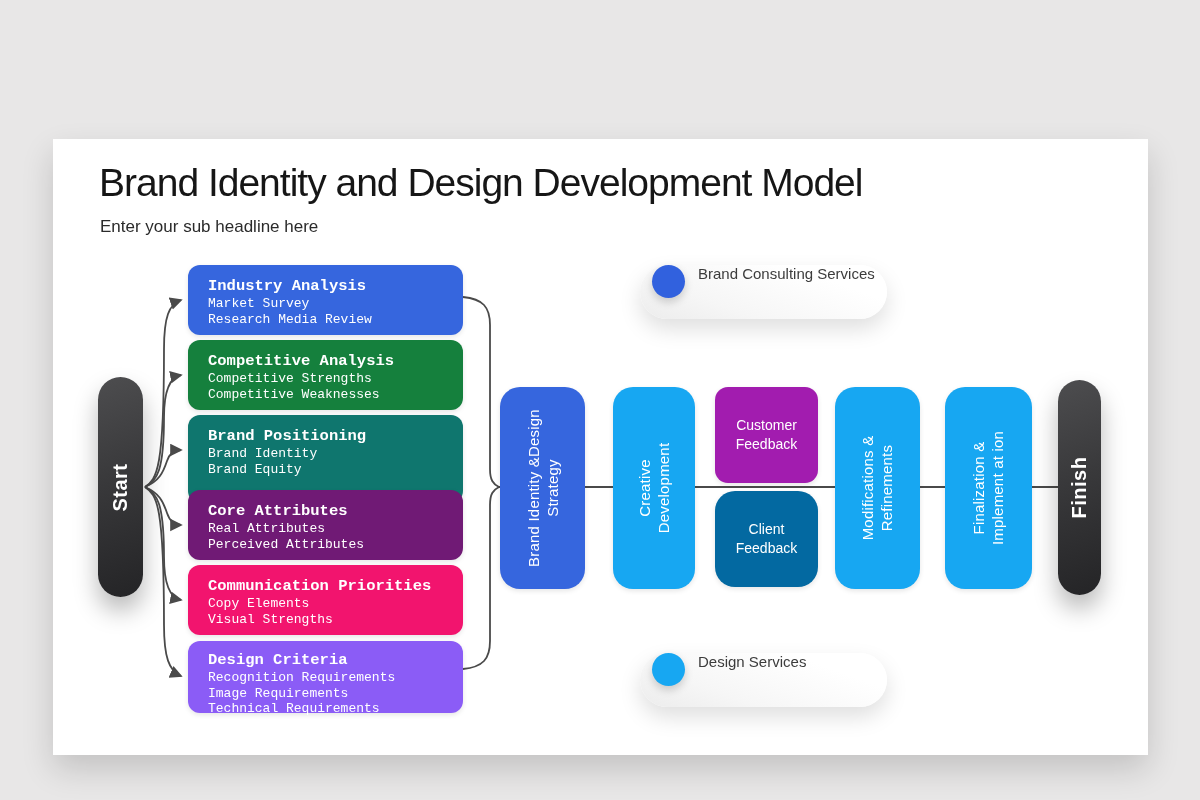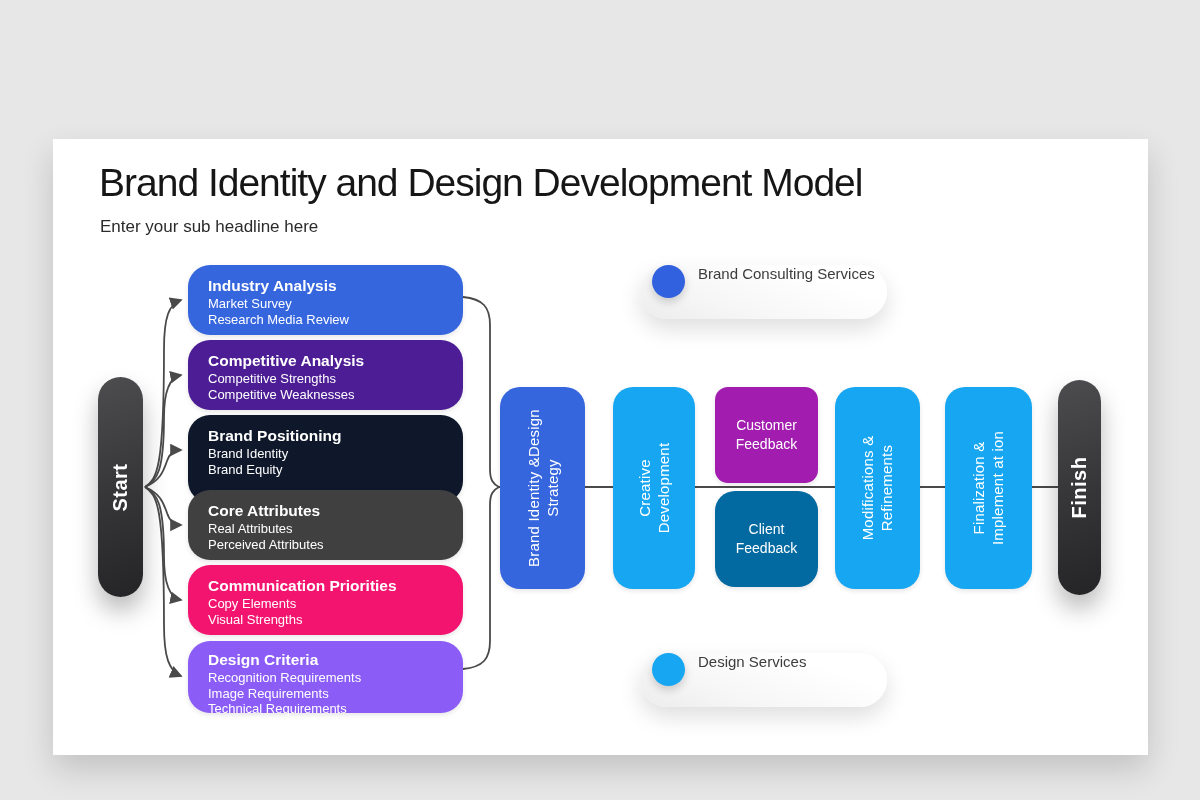--- a/index.html
+++ b/index.html
@@ -21,23 +21,24 @@
     white-space:nowrap;
   }
   .subtitle{
     position:absolute;left:47px;top:78px;
     font-size:17px;color:#2b2b2b;
   }
   svg.connectors{position:absolute;left:0;top:0;z-index:1;}
   .node{position:absolute;z-index:2;box-sizing:border-box;}
   
   .phase{
-    left:135px;width:275px;border-radius:22px;
+    left:135px;width:275px;border-radius:12px;
     padding:11px 27px 8px 20px;color:#fff;
     box-shadow:0 2px 5px rgba(0,0,0,.10);
+    font-family:Liberation Mono, monospace;
   }
   .phase .p-title{font-size:15.5px;font-weight:700;line-height:20px;}
   .phase .p-line{font-size:13px;line-height:15.5px;}
   
   .flow-box{
     top:248px;height:202px;border-radius:20px;color:#fff;
     display:flex;align-items:center;justify-content:center;
     box-shadow:0 2px 5px rgba(0,0,0,.10);
   }
   .vtext{
@@ -102,31 +103,31 @@
 
   <div class="node endpoint" style="left:45px;top:238px;height:220px;">
     <div class="vtext">Start</div>
   </div>
 
   <div class="node phase" style="top: 126px; height: 70px; background: rgb(54, 102, 222);">
     <div class="p-title">Industry Analysis</div>
     <div class="p-line">Market Survey</div>
     <div class="p-line">Research Media Review</div>
   </div>
-  <div class="node phase" style="top: 201px; height: 70px; background: #4c1d95;">
+  <div class="node phase" style="top: 201px; height: 70px; background: #15803d;">
     <div class="p-title">Competitive Analysis</div>
     <div class="p-line">Competitive Strengths</div>
     <div class="p-line">Competitive Weaknesses</div>
   </div>
-  <div class="node phase" style="top: 276px; height: 88px; background: #0f172a;">
+  <div class="node phase" style="top: 276px; height: 88px; background: #0f766e;">
     <div class="p-title">Brand Positioning</div>
     <div class="p-line">Brand Identity</div>
     <div class="p-line">Brand Equity</div>
   </div>
-  <div class="node phase" style="top: 351px; height: 70px; background: #404040;">
+  <div class="node phase" style="top: 351px; height: 70px; background: #701a75;">
     <div class="p-title">Core Attributes</div>
     <div class="p-line">Real Attributes</div>
     <div class="p-line">Perceived Attributes</div>
   </div>
   <div class="node phase" style="top: 426px; height: 70px; background: rgb(242, 20, 110);">
     <div class="p-title">Communication Priorities</div>
     <div class="p-line">Copy Elements</div>
     <div class="p-line">Visual Strengths</div>
   </div>
   <div class="node phase" style="top: 502px; height: 72px; padding-top: 9px; background: #8b5cf6;">

